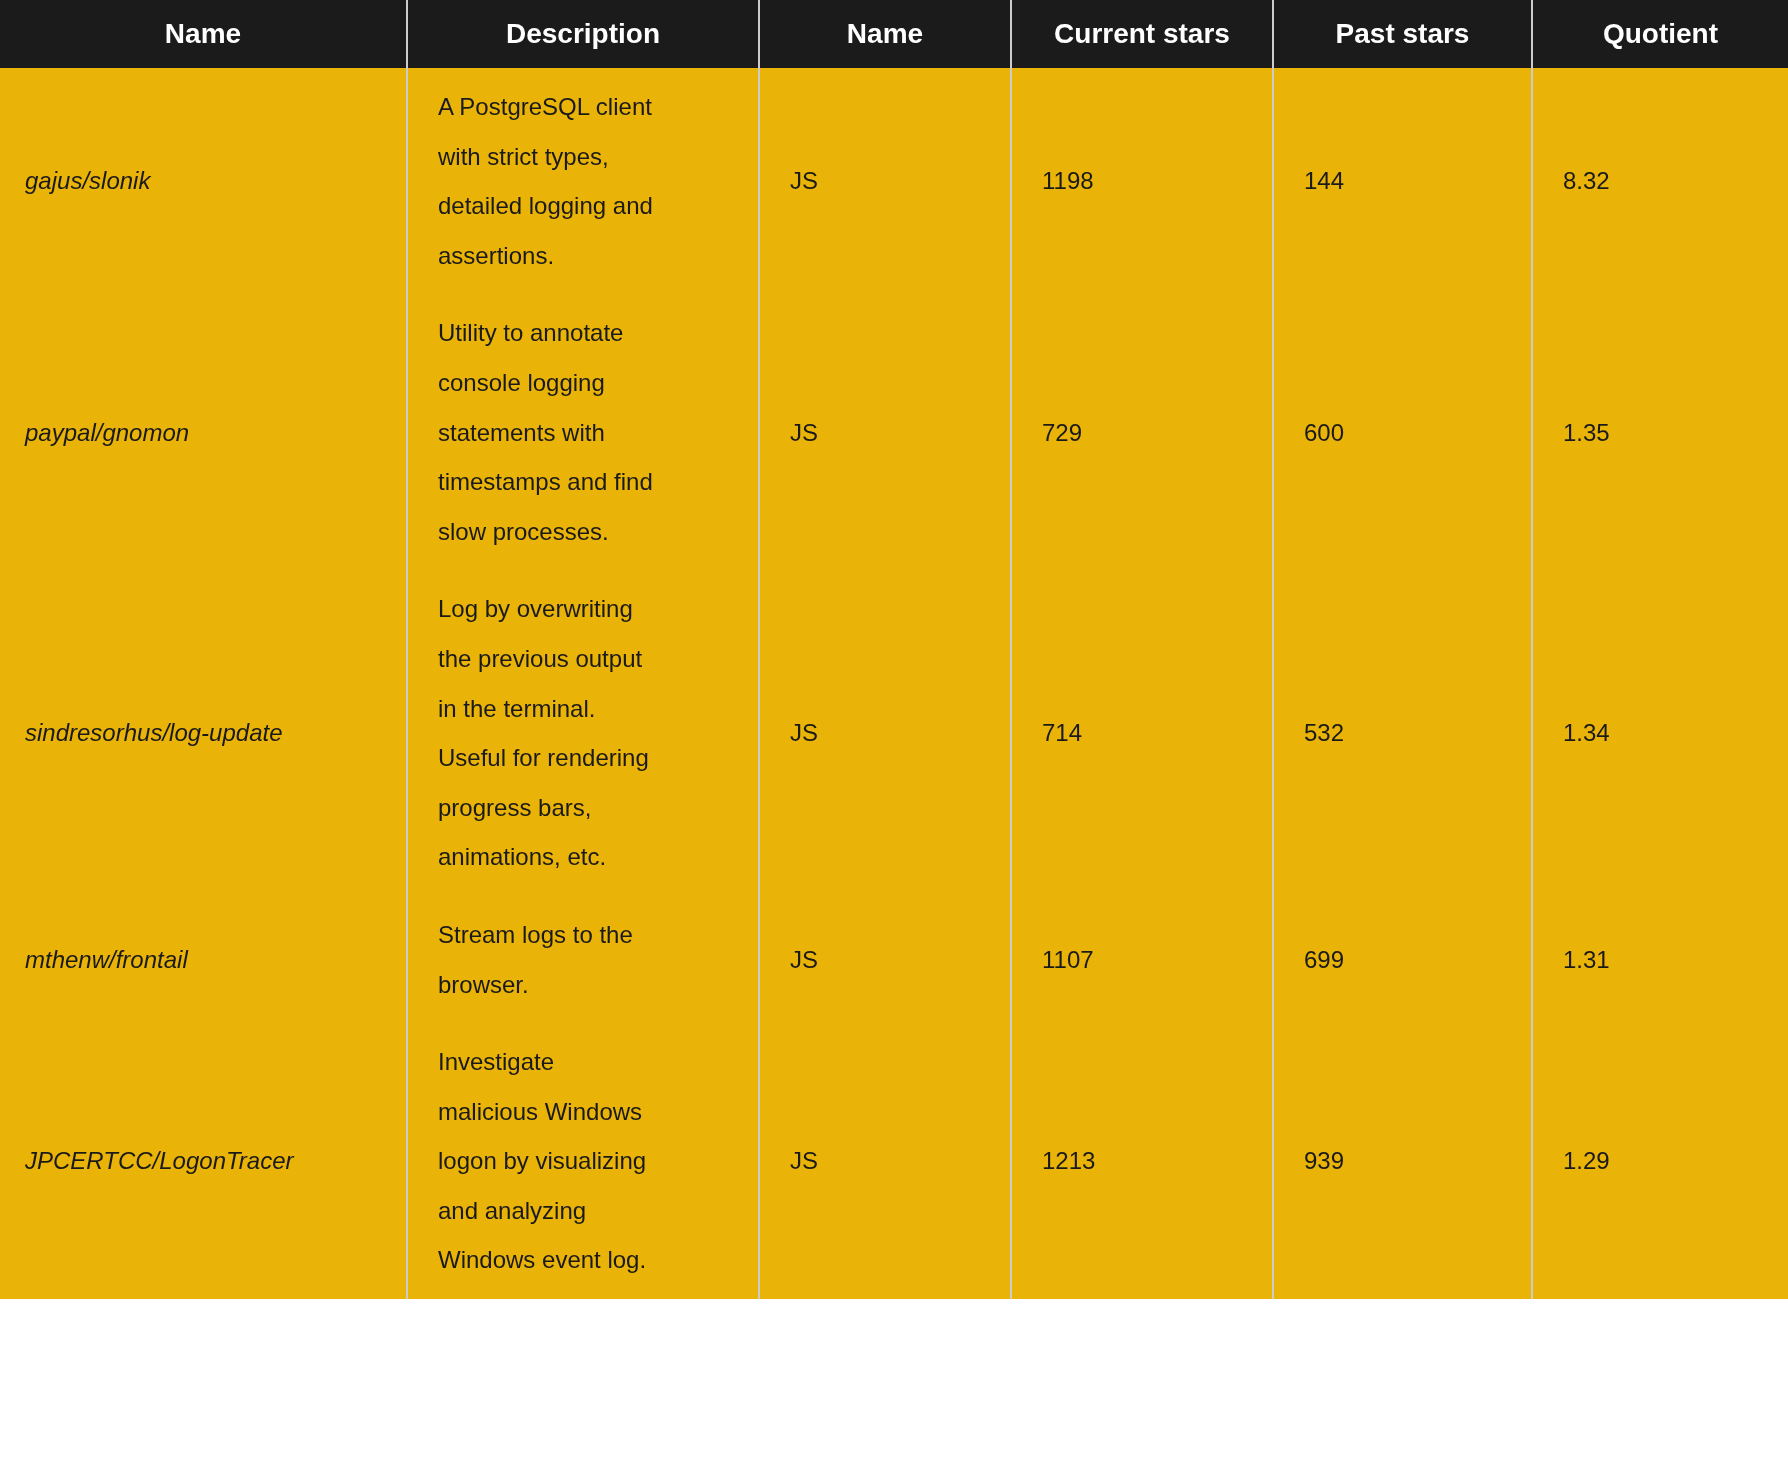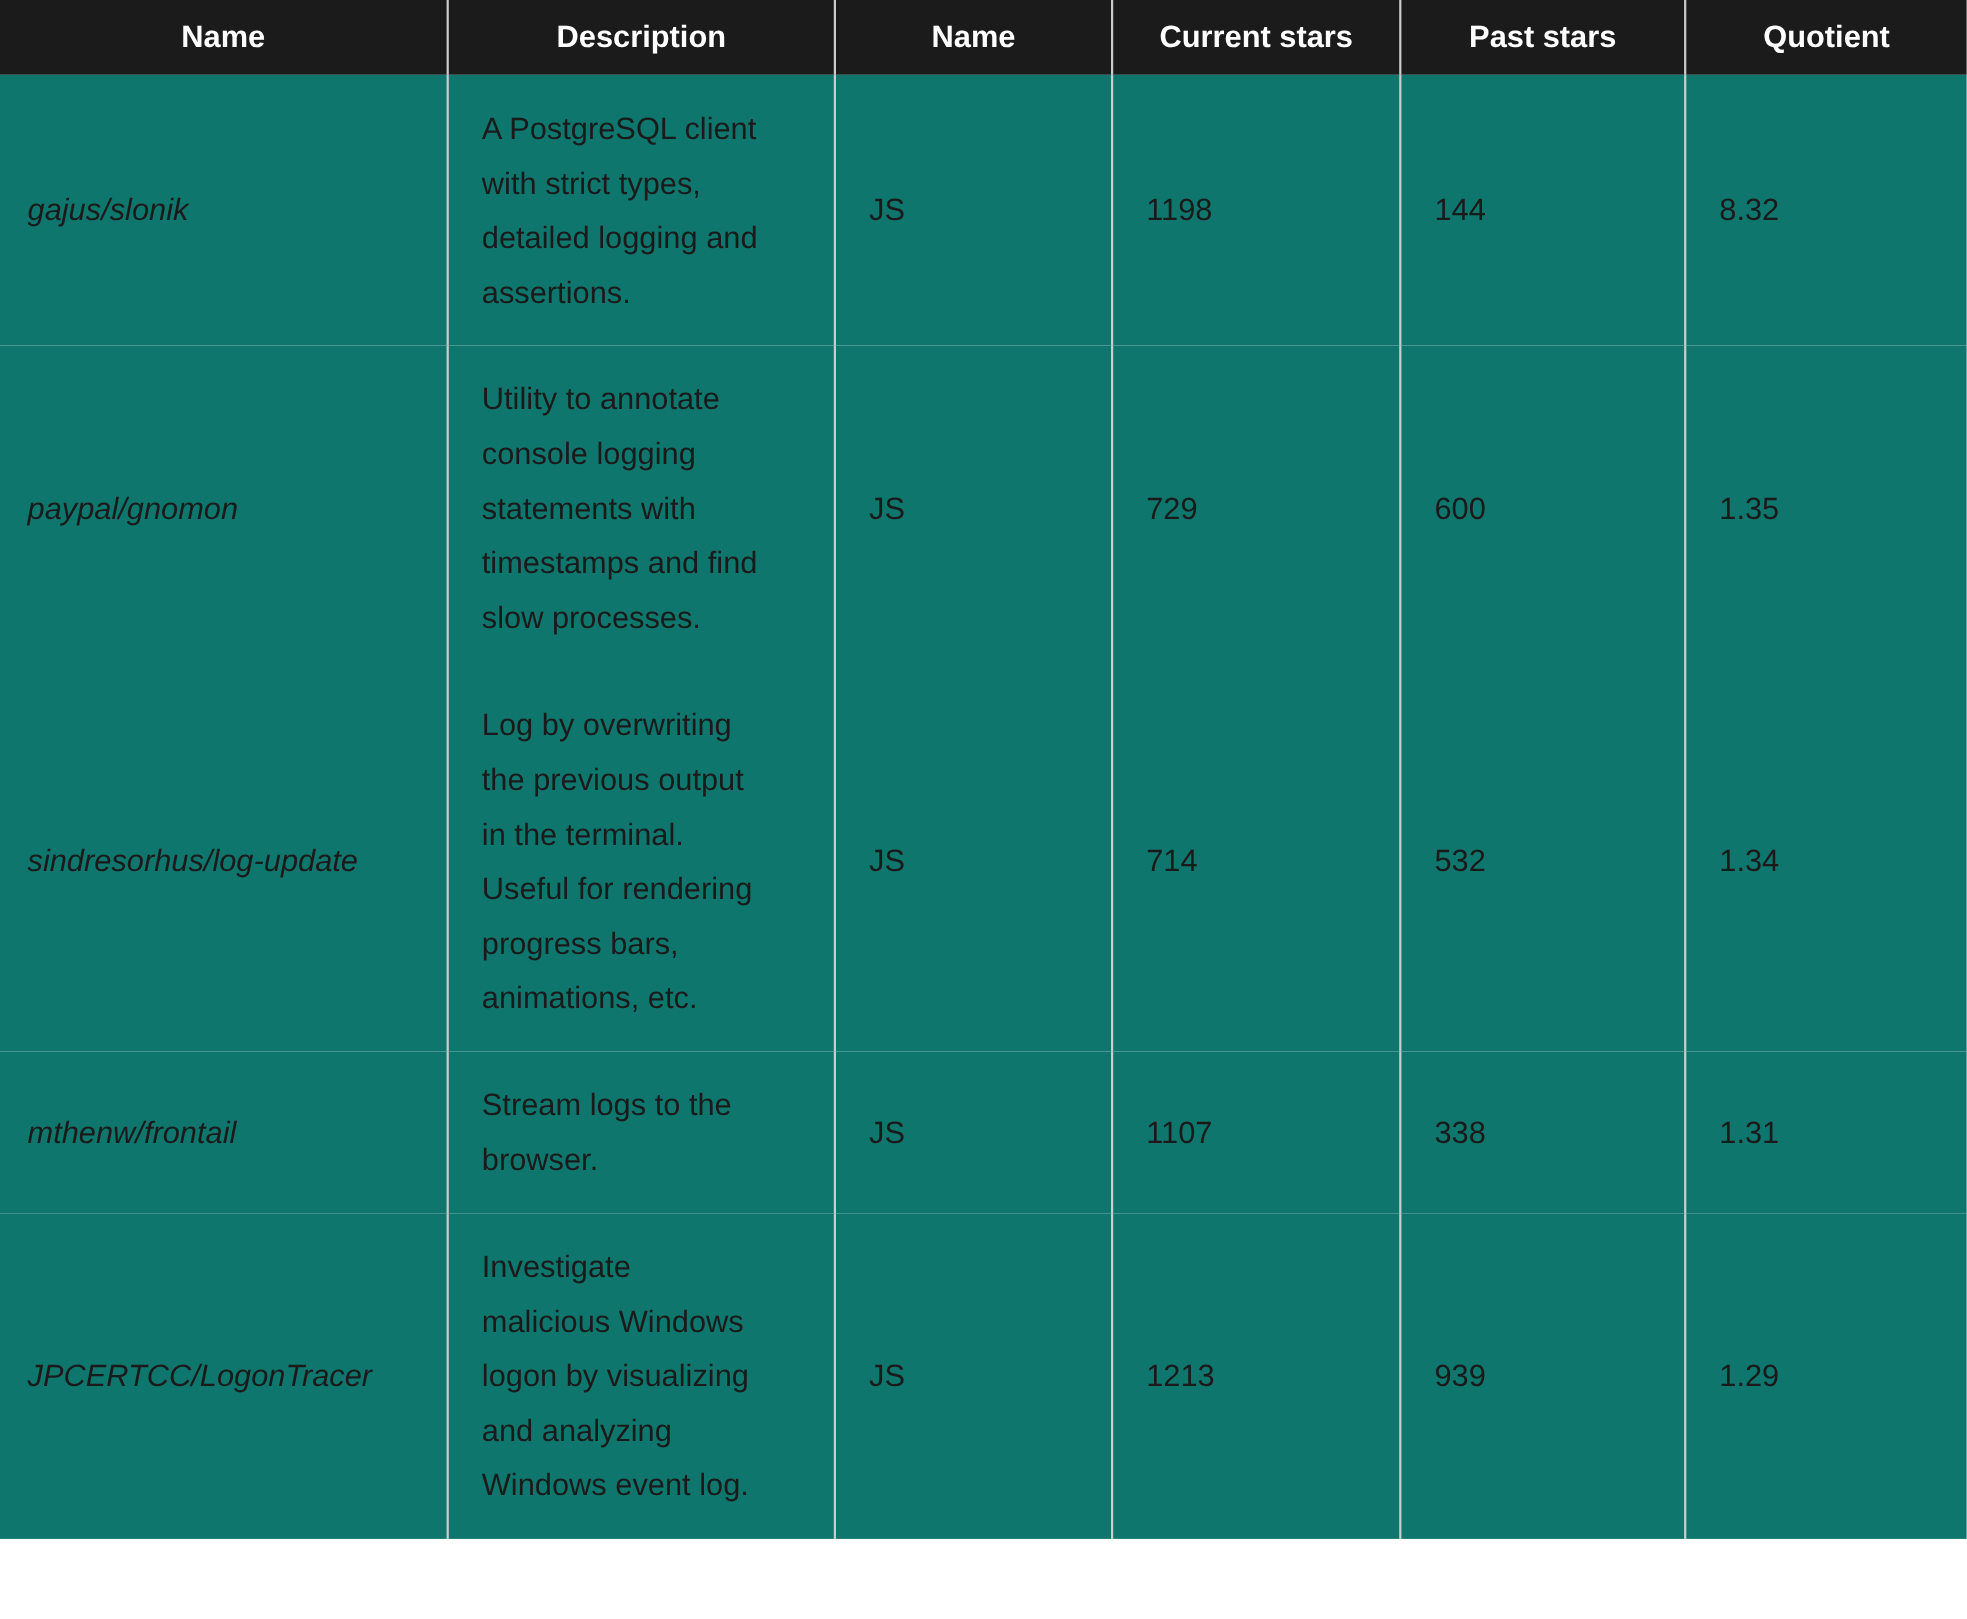--- a/index.html
+++ b/index.html
@@ -24,26 +24,26 @@
     font-size: 28px;
     font-weight: 600;
     text-align: center;
     vertical-align: middle;
     padding: 16px 10px;
     border-right: 2px solid #cccccc;
   }
   thead th:last-child { border-right: none; }
   tbody td {
     color: #1a1a1a;
-    font-size: 28px;
+    font-size: 24px;
     line-height: 49.6px;
     vertical-align: middle;
-    padding: 24px 30px;
+    padding: 14px 30px;
     border-right: 2px solid #cccccc;
-    background: #0f766e;
+    background: #eab308;
   }
   tbody td:last-child { border-right: none; }
   td.name {
     padding-left: 25px;
     white-space: pre-line;
     font-style: italic;
   }
   td.desc {
     white-space: pre-line;
   }
@@ -109,21 +109,21 @@
       <td class="num">714</td>
       <td class="num">532</td>
       <td class="num">1.34</td>
     </tr>
     <tr>
       <td class="name">mthenw/frontail</td>
       <td class="desc">Stream logs to the
 browser.</td>
       <td class="lang">JS</td>
       <td class="num">1107</td>
-      <td class="num">338</td>
+      <td class="num">699</td>
       <td class="num">1.31</td>
     </tr>
     <tr>
       <td class="name">JPCERTCC/LogonTracer</td>
       <td class="desc">Investigate
 malicious Windows
 logon by visualizing
 and analyzing
 Windows event log.</td>
       <td class="lang">JS</td>

